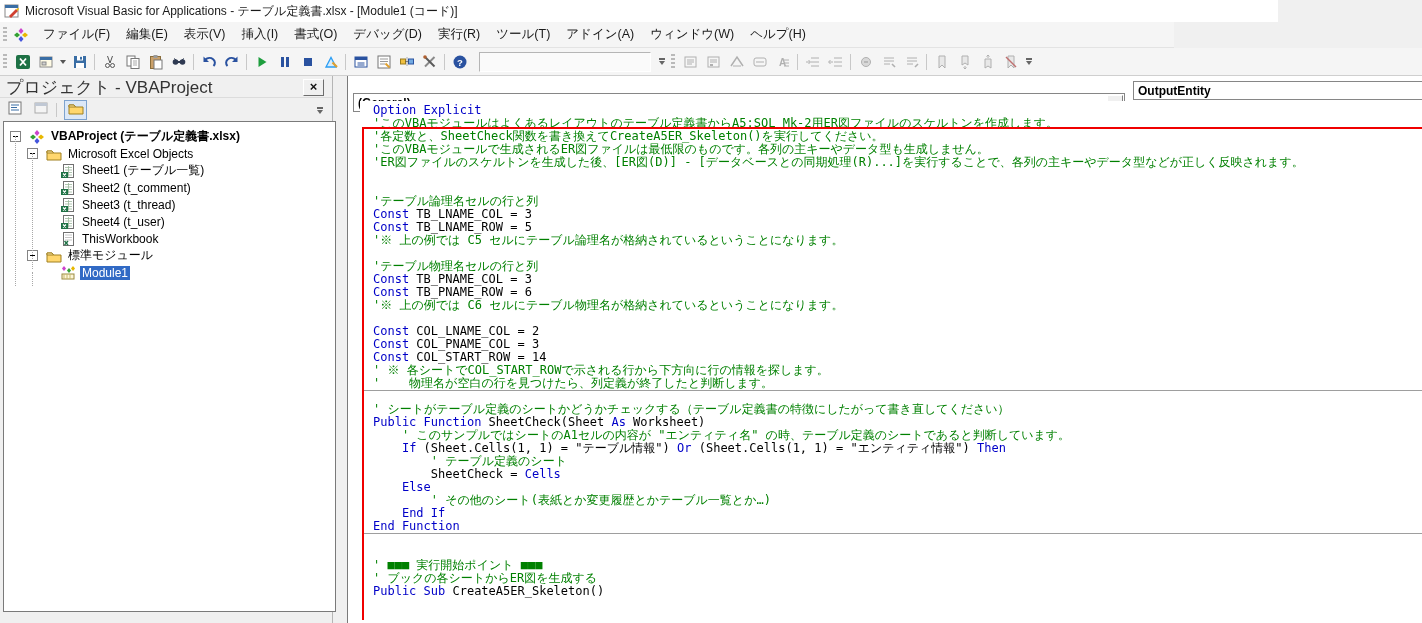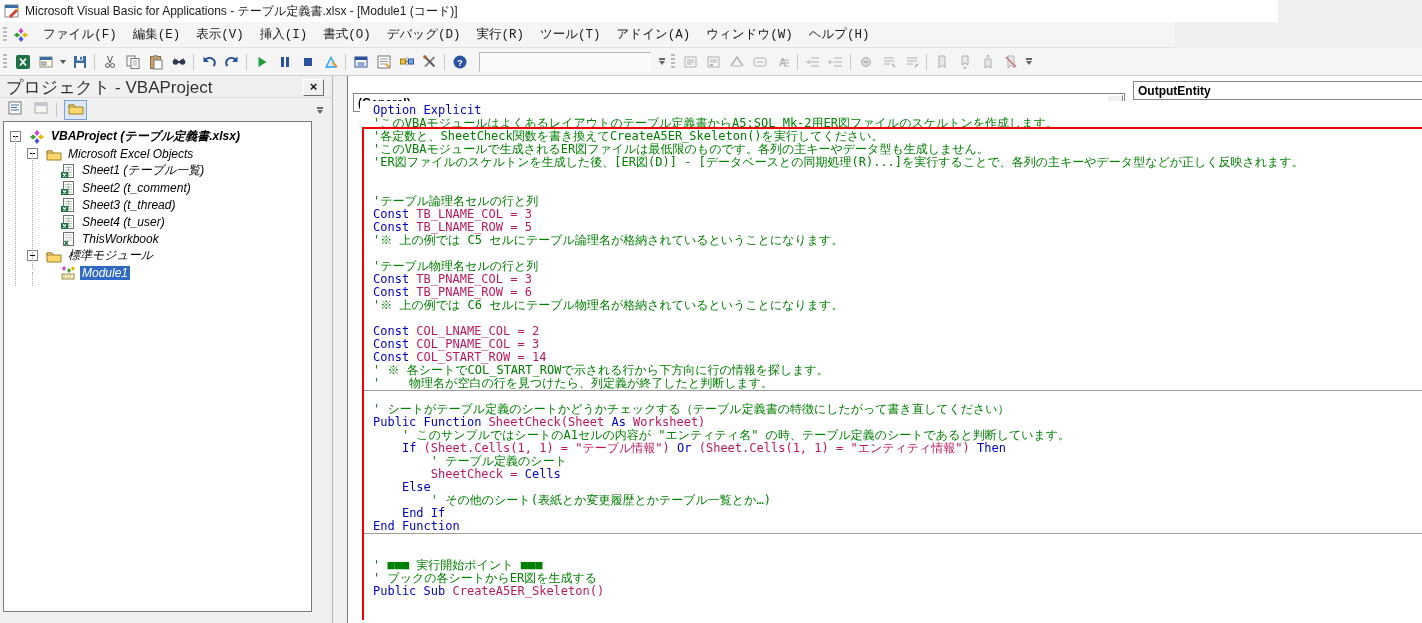--- a/index.html
+++ b/index.html
@@ -6,21 +6,21 @@
   html,body { width:1422px; height:623px; overflow:hidden; }
   body { font-family:"Liberation Sans","DejaVu Sans",sans-serif; background:#f0f0f0; position:relative; }
   #app { position:absolute; inset:0; width:1422px; height:623px; background:#f0f0f0; overflow:hidden; }
 
   
   #titlebar { position:absolute; left:0; top:0; width:1278px; height:22px; background:#ffffff; display:flex; align-items:center; }
   #titlebar .ticon { width:16px; height:16px; margin:0 5px 0 4px; flex:none; }
   #titlebar .ttext { font-size:12px; color:#1a1a1a; white-space:nowrap; }
 
   
-  #menubar { position:absolute; left:0; top:22px; width:1174px; height:26px; background:#f5f5f5; display:flex; align-items:center; border-bottom:1px solid #e3e3e3;font-family:Liberation Mono, monospace; }
+  #menubar { position:absolute; left:0; top:22px; width:1174px; height:26px; background:#f5f5f5; display:flex; align-items:center; border-bottom:1px solid #e3e3e3; }
   .grip { width:4px; height:16px; margin:0 4px 0 3px; background:repeating-linear-gradient(to bottom,#b9b9b9 0 2px,transparent 2px 4px); flex:none; }
   #menubar .micon { width:16px; height:16px; margin:0 6px 0 2px; flex:none; }
   .menu-item { font-size:12.5px; color:#1a1a1a; padding:4px 8px; white-space:nowrap; cursor:default; }
 
   
   #toolbarrow { position:absolute; left:0; top:48px; width:1422px; height:28px; background:#f5f5f5; border-bottom:1px solid #cfcfcf; display:flex; align-items:center; }
   .tbgroup { display:flex; align-items:center; height:28px; }
   #tb-standard { width:668px; flex:none; }
   .tb-btn { width:23px; height:22px; display:flex; align-items:center; justify-content:center; border:1px solid transparent; border-radius:2px; flex:none; }
   .tb-btn svg { display:block; }
@@ -35,21 +35,21 @@
   
   #project-panel { position:absolute; left:0; top:76px; width:333px; height:547px; background:#f0f0f0; border-right:1px solid #b5b5b5; }
   #pp-header { position:absolute; left:0; top:2px; width:332px; height:20px; display:flex; align-items:center; border-bottom:1px solid #dcdcdc; }
   #pp-title { font-size:17px; color:#333; padding-left:6px; flex:1; white-space:nowrap; }
   #pp-close { width:21px; height:17px; margin-right:8px; background:#f0f0f0; border:1px solid; border-color:#ffffff #6d6d6d #6d6d6d #ffffff; font-size:13px; line-height:13px; font-weight:bold; color:#111; text-align:center; cursor:default; }
   #pp-toolbar { position:absolute; left:0; top:23px; width:332px; height:22px; display:flex; align-items:center; }
   .pp-btn { width:23px; height:20px; display:flex; align-items:center; justify-content:center; margin-left:3px; border:1px solid transparent; }
   .pp-btn.active { border:1px solid #7da2ce; background:#dce8f7; }
   .pp-sep { width:1px; height:14px; background:#c8c8c8; margin:0 4px; }
   #pp-ovf { margin-left:auto; margin-right:6px; }
-  #pp-tree { position:absolute; left:3px; top:45px; width:309px; height:491px; background:#ffffff; border:1px solid #7a7a7a; overflow:hidden; padding-top:6px;font-style:italic; }
+  #pp-tree { position:absolute; left:3px; top:45px; width:333px; height:491px; background:#ffffff; border:1px solid #7a7a7a; overflow:hidden; padding-top:6px; }
   .tree-row { height:17px; display:flex; align-items:center; font-size:12px; color:#000; white-space:nowrap; position:relative; }
   .tree-row .exp { width:11px; height:11px; border:1px solid #848484; background:#fff; position:relative; flex:none; margin-right:4px; }
   .tree-row .exp i { position:absolute; left:2px; top:4px; width:5px; height:1px; background:#000; display:block; }
   .tree-row .ticon16 { width:16px; height:16px; margin-right:4px; flex:none; }
   .tree-row .tlabel { padding:0 2px; }
   .tree-row.bold .tlabel { font-weight:bold; }
   .tree-row.selected .tlabel { background:var(--hl); color:#fff; }
   .tree-guide { position:absolute; width:0; border-left:1px dotted #a8a8a8; }
 
   
@@ -59,21 +59,21 @@
   .combo .cbtn { position:absolute; right:1px; top:1px; bottom:1px; width:16px; background:#f0f0f0; border:1px solid; border-color:#ffffff #808080 #808080 #ffffff; display:flex; align-items:center; justify-content:center; }
   #combo-object { left:5px; width:772px;margin-top:12px; }
   #combo-proc { left:785px; width:292px; border-right:none; }
 
   #code-area { position:absolute; left:12px; top:25px; width:1075px; height:519px; background:#fff; overflow:hidden; }
   #code-lines { position:absolute; left:4px; top:3px; width:1063px; font-family:"DejaVu Sans Mono","Liberation Mono",monospace; font-size:12px; }
   .cl { height:13px; line-height:13px; white-space:pre; padding-left:9px; overflow:hidden; }
   .cl.sep { border-top:1px solid #9e9e9e; }
   .kw { color:var(--kw); }
   .cm { color:var(--cm); }
-  .tx { color:#be185d; }
+  .tx { color:#000000; }
 
   #red-box { position:absolute; left:2px; top:26px; width:1066px; height:515px; border:2px solid var(--red); pointer-events:none; }
 </style>
 </head>
 <body>
 
 <div id="app">
 
   <div id="titlebar">
     <span class="ticon" id="app-icon"><svg width="16" height="16" viewBox="0 0 16 16">

